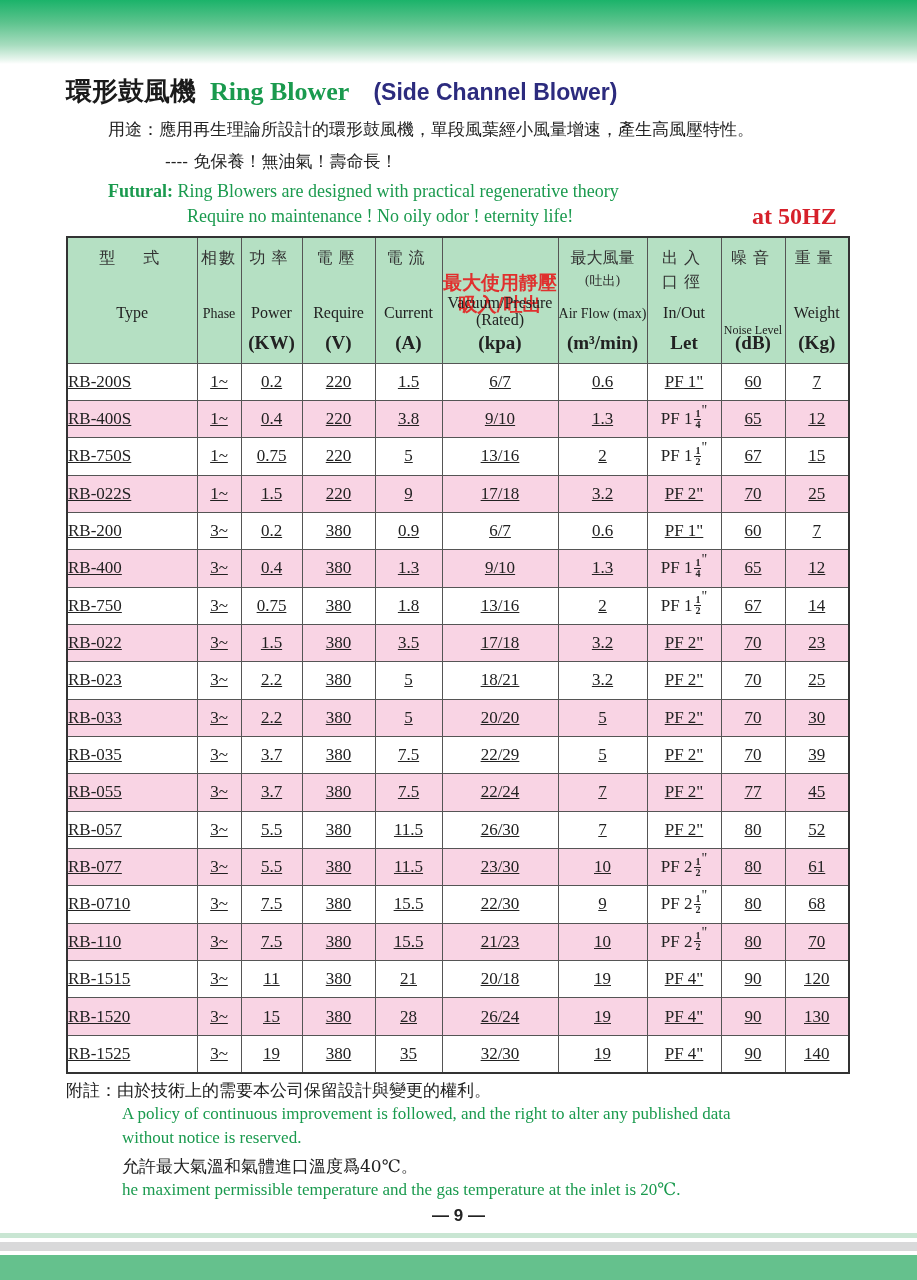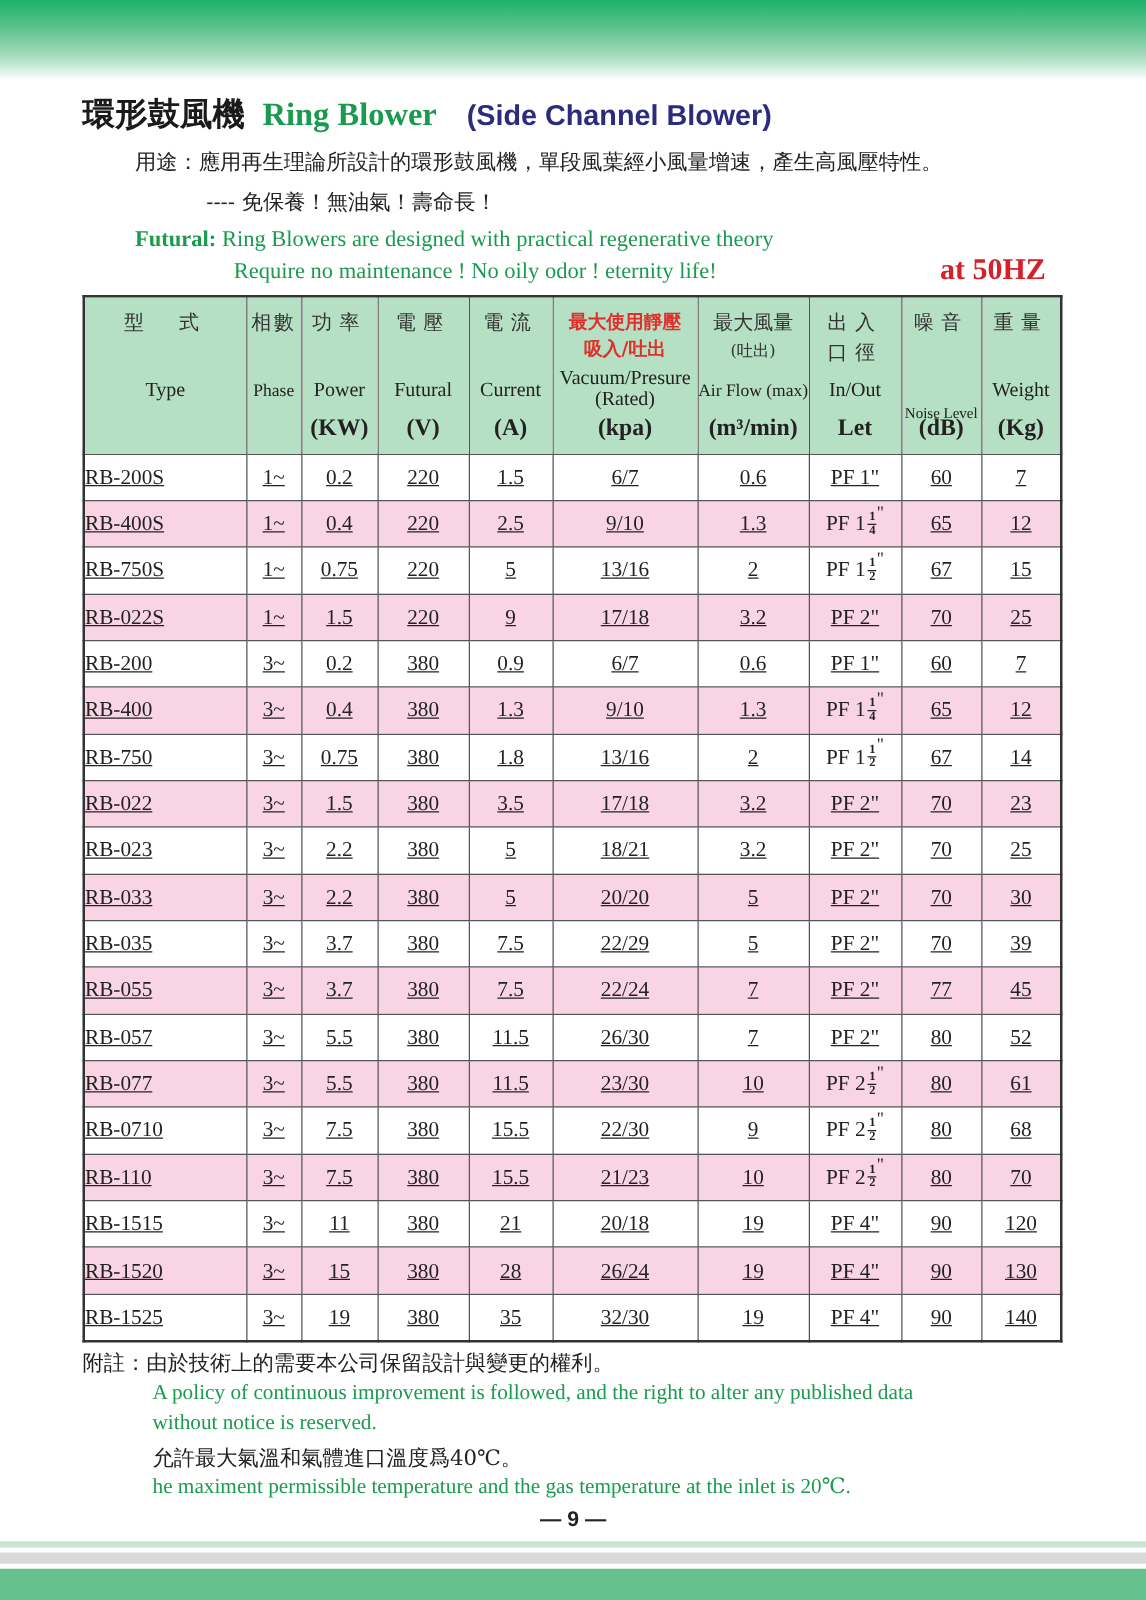--- a/index.html
+++ b/index.html
@@ -24,21 +24,21 @@
 
   table.spec { position: absolute; left: 66px; top: 236px; width: 784px; border-collapse: collapse; border: 2px solid #333; table-layout: fixed; text-decoration: underline; }
   table.spec th, table.spec td { border: 1px solid #555; text-align: center; vertical-align: middle; padding: 0; }
   table.spec thead th { background: #b5e0c3; height: 126px; font-weight: normal; position: relative; }
   table.spec tbody td { height: 37.35px; font-size: 17px; color: #222; }
   table.spec tbody tr.pink td { background: #f9d4e4; }
   table.spec tbody tr.white td { background: #ffffff; }
   table.spec tbody td.type { text-align: left; }
 
   .h-zh { display: block; font-family: "DejaVu Serif", serif; font-size: 16px; color: #333; letter-spacing: 6px; }
-  .h-zh.red { color: #e0302e; letter-spacing: 0; font-weight: bold; font-size: 15px; }
+  .h-zh.red { color: #e0302e; letter-spacing: 0; font-weight: bold; font-size: 19px; margin-top: 22px; }
   .h-zh.small { font-size: 13px; letter-spacing: 0; }
   .h-en { display: block; font-size: 16px; color: #222; }
   .h-en.narrow { font-size: 14px; }
   .h-unit { display: block; font-size: 19px; font-weight: bold; color: #222; }
   .hcell { position: absolute; left: 0; right: 0; top: 0; bottom: 0; }
   .hcell .l1 { position: absolute; left: 0; right: 0; top: 10px; }
   .hcell .l2 { position: absolute; left: 0; right: 0; top: 66px; }
   .hcell .l3 { position: absolute; left: 0; right: 0; top: 94px; }
 
   .pf { white-space: nowrap; }
@@ -106,21 +106,21 @@
       <th>
           <div class="hcell">
         <span class="h-zh l1">功率</span>
         <span class="h-en l2">Power</span>
         <span class="h-unit l3">(KW)</span>
       </div>
         </th>
       <th>
           <div class="hcell">
         <span class="h-zh l1">電壓</span>
-        <span class="h-en l2">Futural</span>
+        <span class="h-en l2">Require</span>
         <span class="h-unit l3">(V)</span>
       </div>
         </th>
       <th>
           <div class="hcell">
         <span class="h-zh l1">電流</span>
         <span class="h-en l2">Current</span>
         <span class="h-unit l3">(A)</span>
       </div>
         </th>
@@ -176,21 +176,21 @@
         <td>0.6</td>
         <td>PF 1"</td>
         <td>60</td>
         <td>7</td>
       </tr>
       <tr class="pink">
         <td class="type">RB-400S</td>
         <td>1~</td>
         <td>0.4</td>
         <td>220</td>
-        <td>2.5</td>
+        <td>3.8</td>
         <td>9/10</td>
         <td>1.3</td>
         <td><span class="pf frac-wrap">
             <span style="align-self: center;">PF 1</span>
             <span class="frac">
               <span class="num">1</span>
               <span>4</span>
             </span>
             <span class="quote">"</span>
           </span></td>

